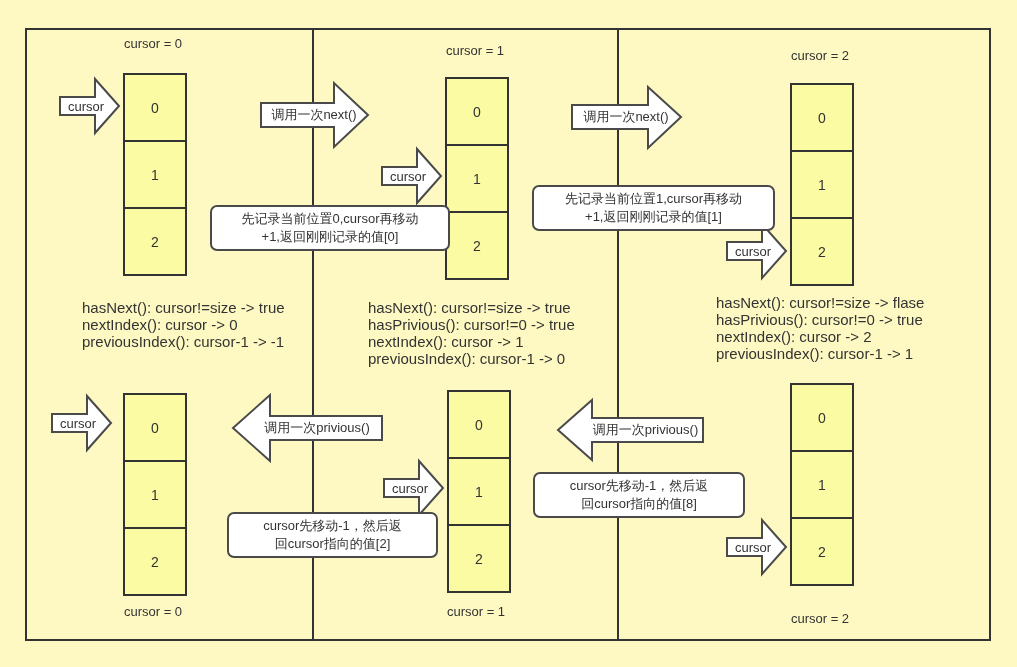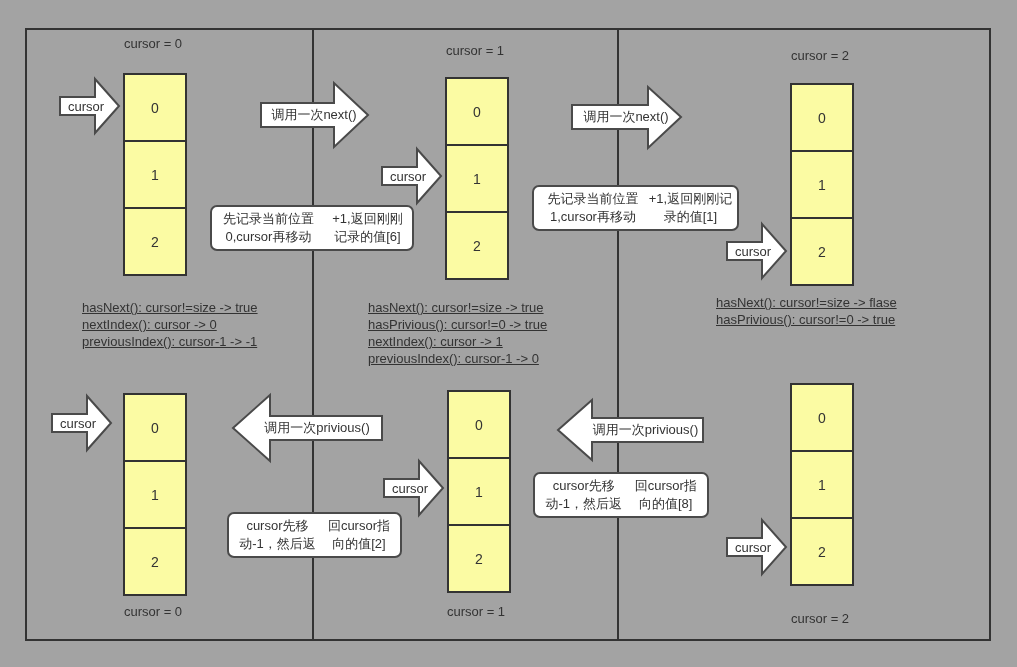--- a/index.html
+++ b/index.html
@@ -1,39 +1,39 @@
 <!DOCTYPE html>
 <html><head>
 <meta charset="utf-8">
 <style>
   html,body{margin:0;padding:0;background:#fff;}
   .canvas{
-    position:relative;width:1017px;height:667px;background:#a3a3a3;overflow:hidden;
+    position:relative;width:1017px;height:667px;background:#fef9c3;overflow:hidden;
     font-family:"Liberation Sans","DejaVu Sans",sans-serif;color:#333;
   }
   .frame{position:absolute;left:25px;top:28px;width:962px;height:609px;border:2px solid #333;z-index:0;}
   .divider{position:absolute;top:28px;height:613px;width:2px;background:#333;z-index:1;}
   .state-title{position:absolute;width:140px;text-align:center;font-size:13px;z-index:3;white-space:nowrap;}
   .array{position:absolute;width:60px;border:2px solid #333;z-index:2;background:#333;}
   .cell{
     height:65px;background:#fbfba3;display:flex;align-items:center;justify-content:center;
     font-size:14px;border-bottom:2px solid #333;
   }
   .cell:last-child{border-bottom:none;}
   .arrow-svg{position:absolute;z-index:4;overflow:visible;}
   .arrow-label{
     position:absolute;z-index:5;font-size:13px;display:flex;align-items:center;justify-content:center;
     white-space:nowrap;text-align:center;
   }
   .callout{
     position:absolute;z-index:4;background:#ffffff;border:2px solid #4a4a4a;border-radius:7px;
-    font-size:13px;line-height:18px;text-align:center;display:flex;flex-direction:row;
-    align-items:center;justify-content:center;padding:3px 4px;
+    font-size:13px;line-height:18px;text-align:center;display:flex;flex-direction:column;
+    align-items:center;justify-content:center;padding:3px 22px;
   }
-  .facts{position:absolute;z-index:3;font-size:13px;line-height:17px;white-space:nowrap;text-decoration:underline;}
+  .facts{position:absolute;z-index:3;font-size:15px;line-height:17px;white-space:nowrap;}
   svg polygon{fill:#ffffff;stroke:#4a4a4a;stroke-width:2;stroke-linejoin:miter;}
 </style>
 </head>
 <body>
 
 <div class="canvas">
 
   <div class="frame"></div>
   <div class="divider" style="left:312px;"></div>
   <div class="divider" style="left:617px;"></div>
@@ -76,43 +76,45 @@
   <svg class="arrow-svg" style="left:259px;top:81px;" width="112" height="68" viewBox="0 0 112 68">
     <polygon points="2,22 75,22 75,2 109,34 75,66 75,46 2,46"></polygon>
     </svg>
   <div class="arrow-label" style="left:261px;top:103px;width:106px;height:24px;">调用一次next()</div>
 
   <svg class="arrow-svg" style="left:570px;top:85px;" width="114" height="65" viewBox="0 0 114 65">
     <polygon points="2,20 78,20 78,2 111,32 78,63 78,44 2,44"></polygon>
     </svg>
   <div class="arrow-label" style="left:572px;top:105px;width:108px;height:24px;">调用一次next()</div>
 
-  <div class="callout" style="left:210px;top:205px;width:192px;gap:6px;">
+  <div class="callout" style="left:210px;top:205px;width:192px;">
     <div>先记录当前位置0,cursor再移动</div>
-    <div>+1,返回刚刚记录的值[6]</div>
+    <div>+1,返回刚刚记录的值[0]</div>
   </div>
   <div class="callout" style="left:532px;top:185px;width:195px;">
     <div>先记录当前位置1,cursor再移动</div>
     <div>+1,返回刚刚记录的值[1]</div>
   </div>
 
   <div class="facts" style="left:82px;top:299px;">
     <div>hasNext(): cursor!=size -&gt; true</div>
     <div>nextIndex(): cursor -&gt; 0</div>
     <div>previousIndex(): cursor-1 -&gt; -1</div>
   </div>
   <div class="facts" style="left:368px;top:299px;">
     <div>hasNext(): cursor!=size -&gt; true</div>
     <div>hasPrivious(): cursor!=0 -&gt; true</div>
     <div>nextIndex(): cursor -&gt; 1</div>
     <div>previousIndex(): cursor-1 -&gt; 0</div>
   </div>
   <div class="facts" style="left:716px;top:294px;">
     <div>hasNext(): cursor!=size -&gt; flase</div>
     <div>hasPrivious(): cursor!=0 -&gt; true</div>
+    <div>nextIndex(): cursor -&gt; 2</div>
+    <div>previousIndex(): cursor-1 -&gt; 1</div>
   </div>
 
   <div class="array" style="left:123px;top:393px;">
     <div class="cell">0</div>
     <div class="cell">1</div>
     <div class="cell">2</div>
   </div>
   <div class="array" style="left:447px;top:390px;">
     <div class="cell">0</div>
     <div class="cell">1</div>

